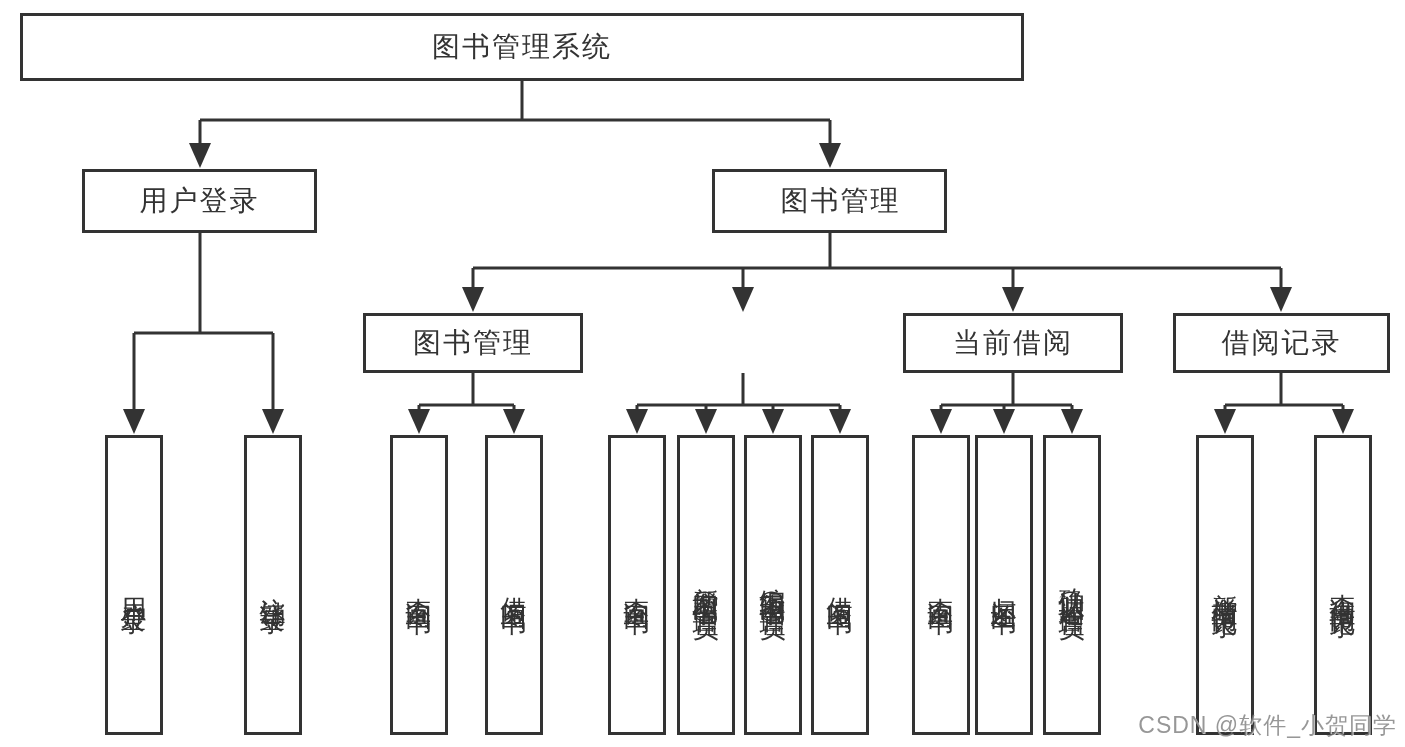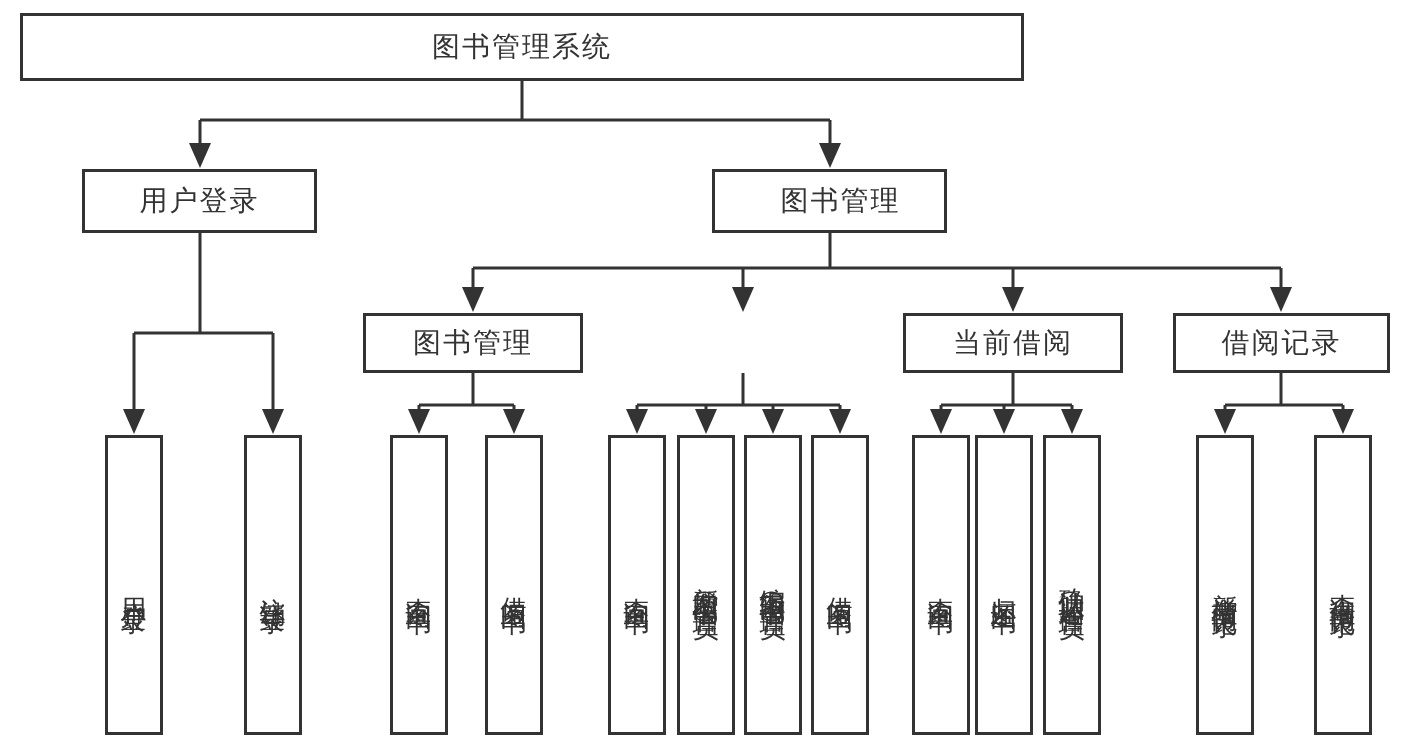--- a/index.html
+++ b/index.html
@@ -154,14 +154,15 @@
     <span>确认归还（管理员）</span>
   </div>
 
   <div class="node v" style="left:1196px; top:435px; width:58px; height:300px;">
     <span>新增借阅记录</span>
   </div>
   <div class="node v" style="left:1314px; top:435px; width:58px; height:300px;">
     <span>查询借阅记录</span>
   </div>
 
+  <div id="watermark">CSDN @软件_小贺同学</div>
 
 </div>
 
 </body></html>

